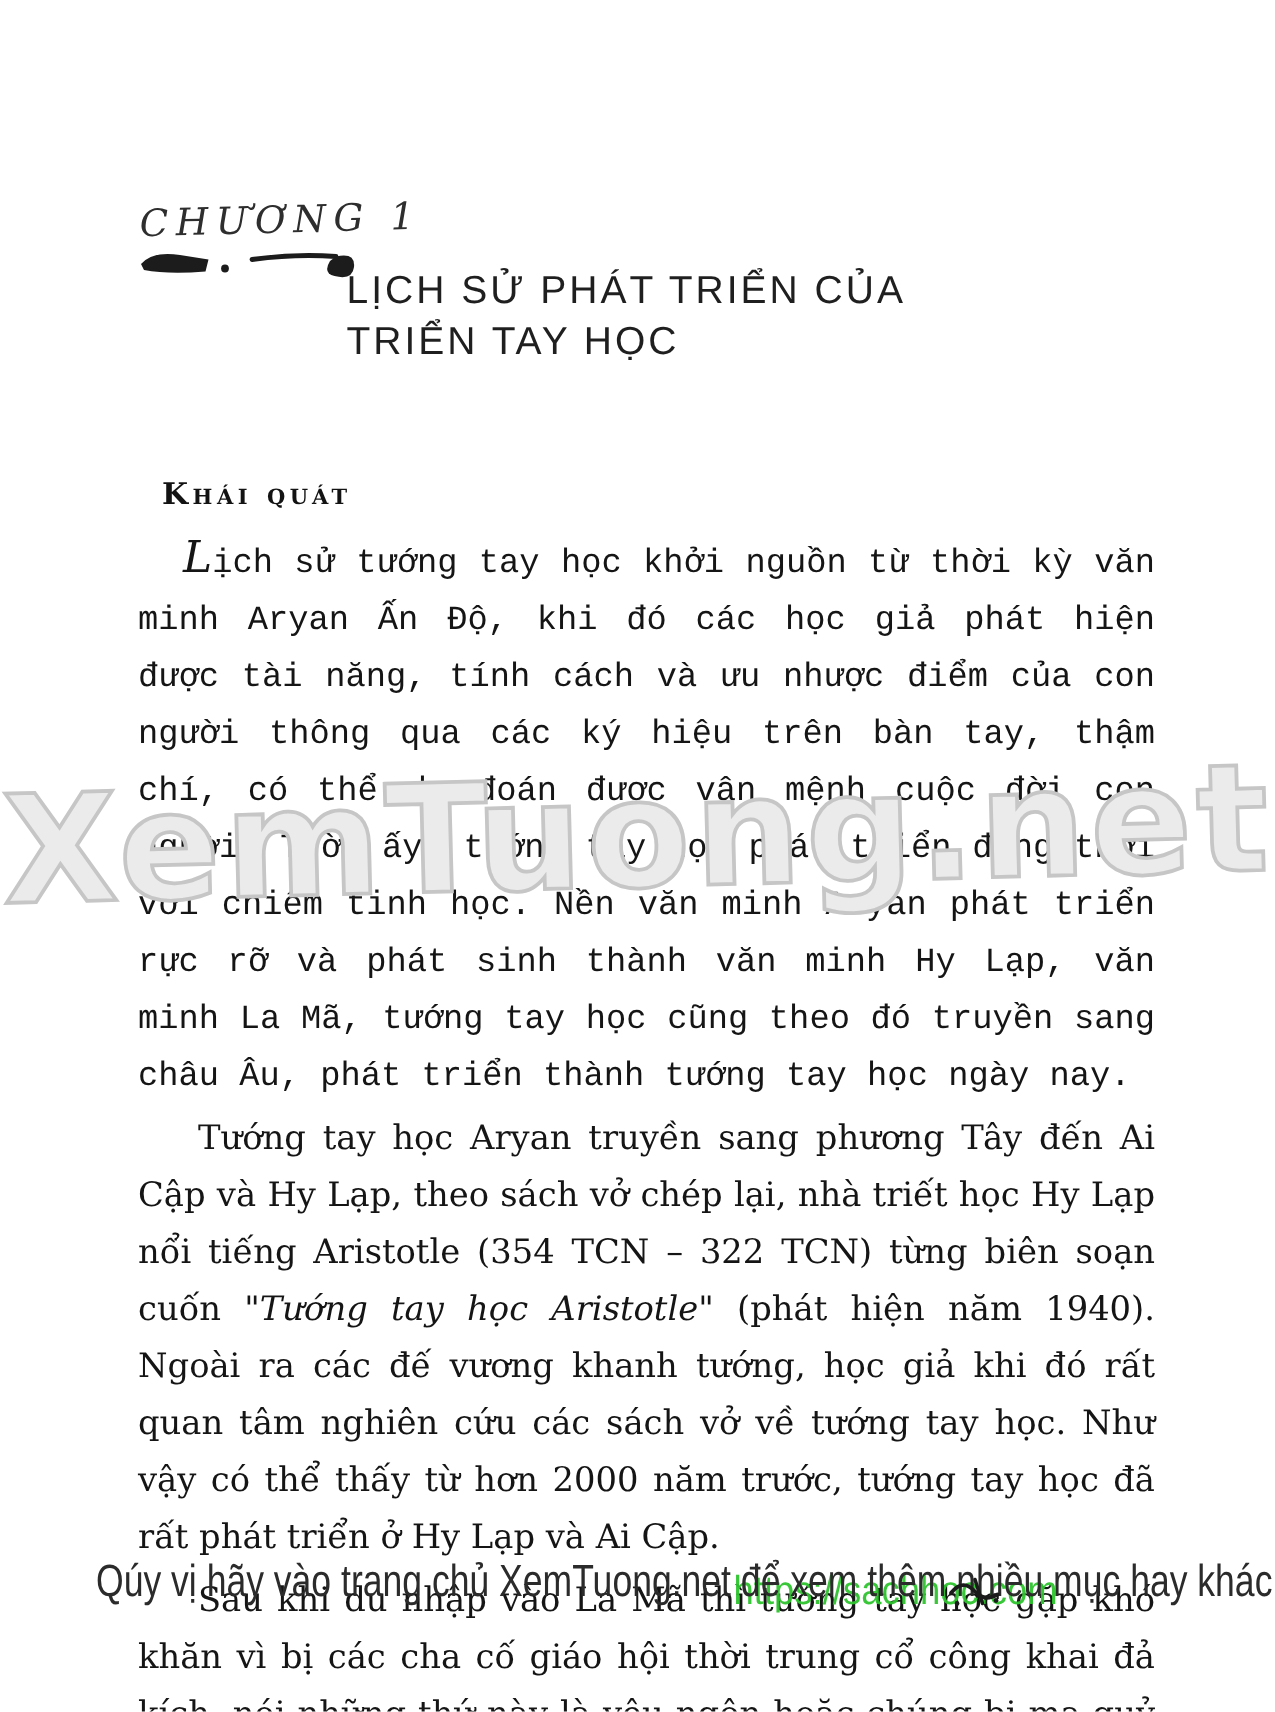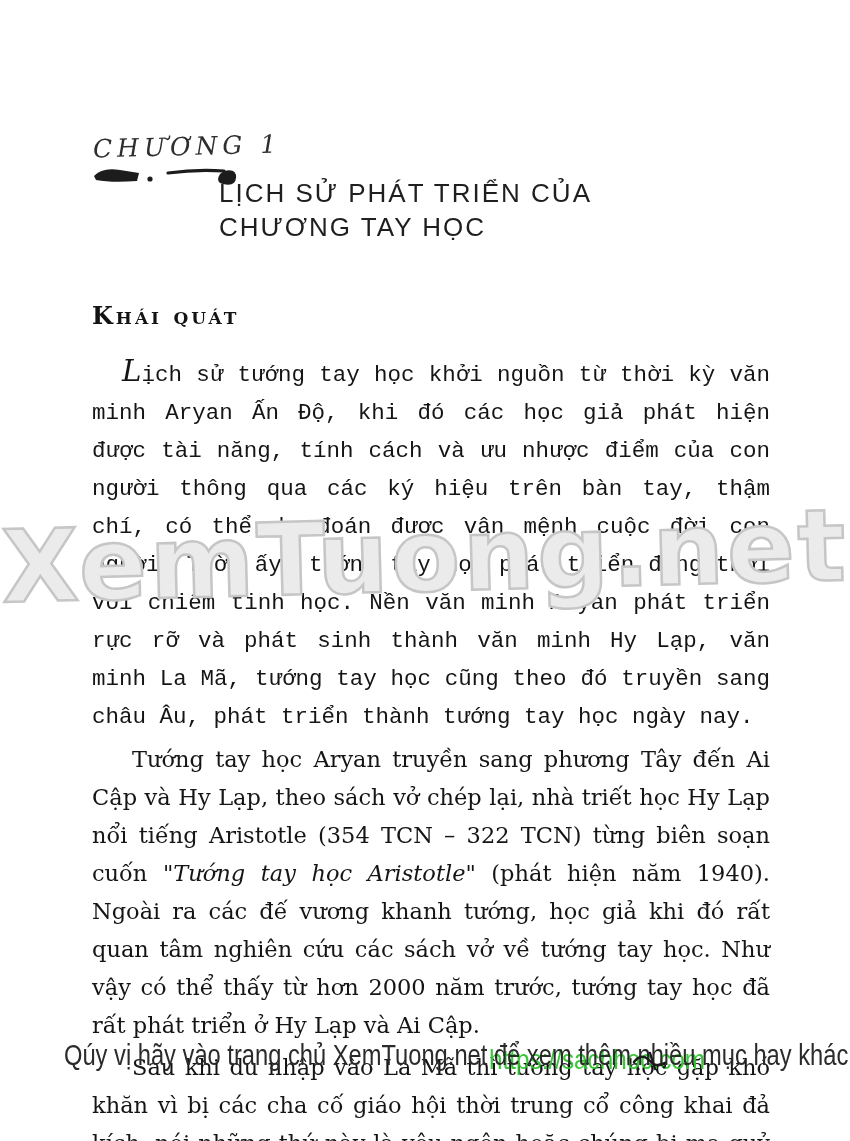--- a/index.html
+++ b/index.html
@@ -24,38 +24,38 @@
     transform: rotate(-1.5deg);
     white-space: nowrap;
   }
   .chapter-swash {
     position: absolute; left: 92px; top: 160px;
     width: 165px; height: 32px;
   }
 
   
   .title {
-    position: absolute; left: 219px; top: 176px;
+    position: absolute; left: 231px; top: 176px;
     margin: 0;
     font-family: "Liberation Sans", sans-serif;
     font-weight: 400;
     font-size: 26px;
     line-height: 34px;
     letter-spacing: 2px;
     color: #1f1f1f;
   }
 
   
   .section {
     position: absolute; left: 92px; top: 301px;
-    margin: 0;
+    margin: 16px;
     font-family: "DejaVu Serif", serif;
     font-weight: 600;
     font-variant: small-caps;
-    font-size: 24px;
+    font-size: 20px;
     letter-spacing: 3px;
     color: #131313;
   }
 
   
   .bodytext {
     position: absolute; left: 92px; top: 352px;
     width: 678px;
     font-size: 22.5px;
     line-height: 38px;
@@ -123,21 +123,21 @@
   </div>
   <svg class="chapter-swash" viewBox="0 0 165 32" xmlns="http://www.w3.org/2000/svg">
     <path d="M2,16 Q10,7 28,10 L47,13 L45,21 Q20,23 4,20 Z" fill="#1c1c1c"></path>
     <circle cx="58" cy="19" r="2.6" fill="#1c1c1c"></circle>
     <path d="M76,13 Q105,9 132,11" stroke="#1c1c1c" stroke-width="3.2" fill="none" stroke-linecap="round"></path>
     <path d="M132,11 q13,-3 12,7 q-1,9 -13,6 q-8,-2 -3,-10 z" fill="#1c1c1c"></path>
   </svg>
 
   <h1 class="title">
     <span>LỊCH SỬ PHÁT TRIỂN CỦA</span><br>
-    <span>CHƯƠNG TAY HỌC</span>
+    <span>TRIỂN TAY HỌC</span>
   </h1>
 
   <h2 class="section">Khái quát</h2>
 
   <div class="bodytext">
     <p class="first">Lịch sử tướng tay học khởi nguồn từ thời kỳ văn minh Aryan Ấn Độ, khi đó các học giả phát hiện được tài năng, tính cách và ưu nhược điểm của con người thông qua các ký hiệu trên bàn tay, thậm chí, có thể dự đoán được vận mệnh cuộc đời con người. Thời ấy, tướng tay học phát triển đồng thời với chiêm tinh học. Nền văn minh Aryan phát triển rực rỡ và phát sinh thành văn minh Hy Lạp, văn minh La Mã, tướng tay học cũng theo đó truyền sang châu Âu, phát triển thành tướng tay học ngày nay.</p>
     <p><span>Tướng tay học Aryan truyền sang phương Tây đến Ai Cập và Hy Lạp, theo sách vở chép lại, nhà triết học Hy Lạp nổi tiếng Aristotle (354 TCN – 322 TCN) từng biên soạn cuốn </span><em>"Tướng tay học Aristotle"</em><span> (phát hiện năm 1940). Ngoài ra các đế vương khanh tướng, học giả khi đó rất quan tâm nghiên cứu các sách vở về tướng tay học. Như vậy có thể thấy từ hơn 2000 năm trước, tướng tay học đã rất phát triển ở Hy Lạp và Ai Cập.</span></p>
     <p>Sau khi du nhập vào La Mã thì tướng tay học gặp khó khăn vì bị các cha cố giáo hội thời trung cổ công khai đả kích, nói những thứ này là yêu ngôn hoặc chúng bị ma quỷ xui khiến và vi phạm giáo nghĩa của "Kinh thánh", thuộc tà thuyết dị đoan</p>
   </div>
 

